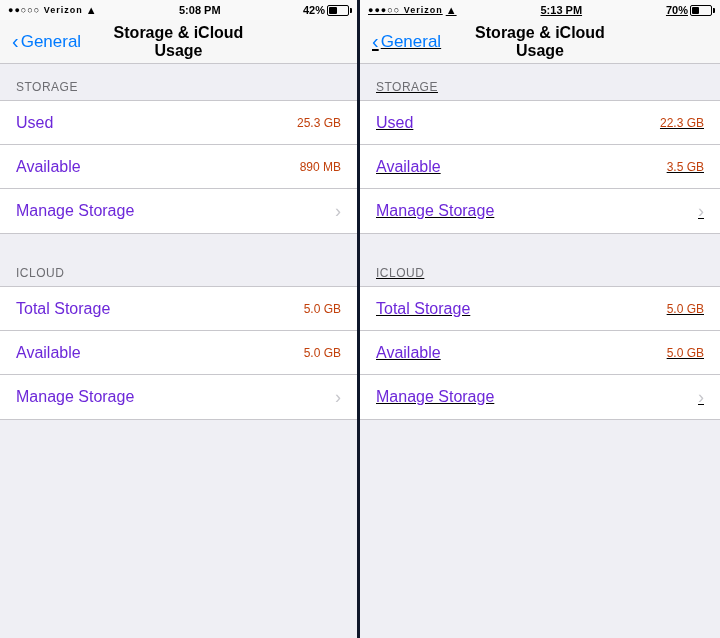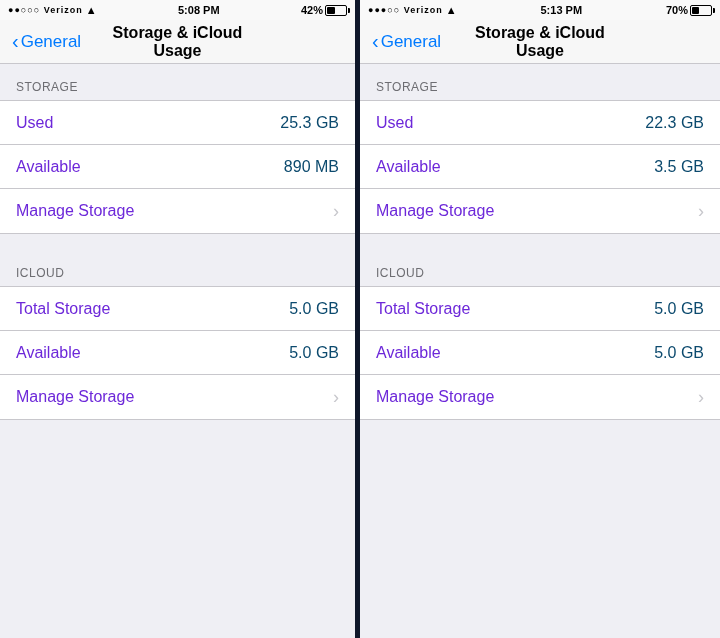--- a/index.html
+++ b/index.html
@@ -10,24 +10,24 @@
       font-family: -apple-system, "Helvetica Neue", sans-serif;
       background: #efeff4;
       overflow: hidden;
     }
     .phone-panel {
       width: 360px;
       height: 638px;
       background: #efeff4;
       display: flex;
       flex-direction: column;
-      border-right: 5px solid #0f172a;
+      border-right: 3px solid #0f172a;
       flex-shrink: 0;
     }
-    .phone-panel:last-child { border-right: none; }
+    .phone-panel:last-child { border-right: none; text-decoration: underline; }
 
     
     .status-bar {
       height: 20px;
       background: #f9f9f9;
       display: flex;
       align-items: center;
       justify-content: space-between;
       padding: 0 8px;
       font-size: 11px;
@@ -140,22 +140,22 @@
       border-bottom: 1px solid #c8c7cc;
       background: #fff;
       min-height: 44px;
     }
     .table-row:last-child { border-bottom: none; }
     .table-row-label {
       font-size: 16px;
       color: #6d28d9;
     }
     .table-row-value {
-      font-size: 16px;
-      color: #0c4a6e;
+      font-size: 12px;
+      color: #c2410c;
     }
     .table-row-chevron {
       color: #c7c7cc;
       font-size: 18px;
       margin-left: 6px;
     }
     .table-row-right {
       display: flex;
       align-items: center;
       gap: 4px;

